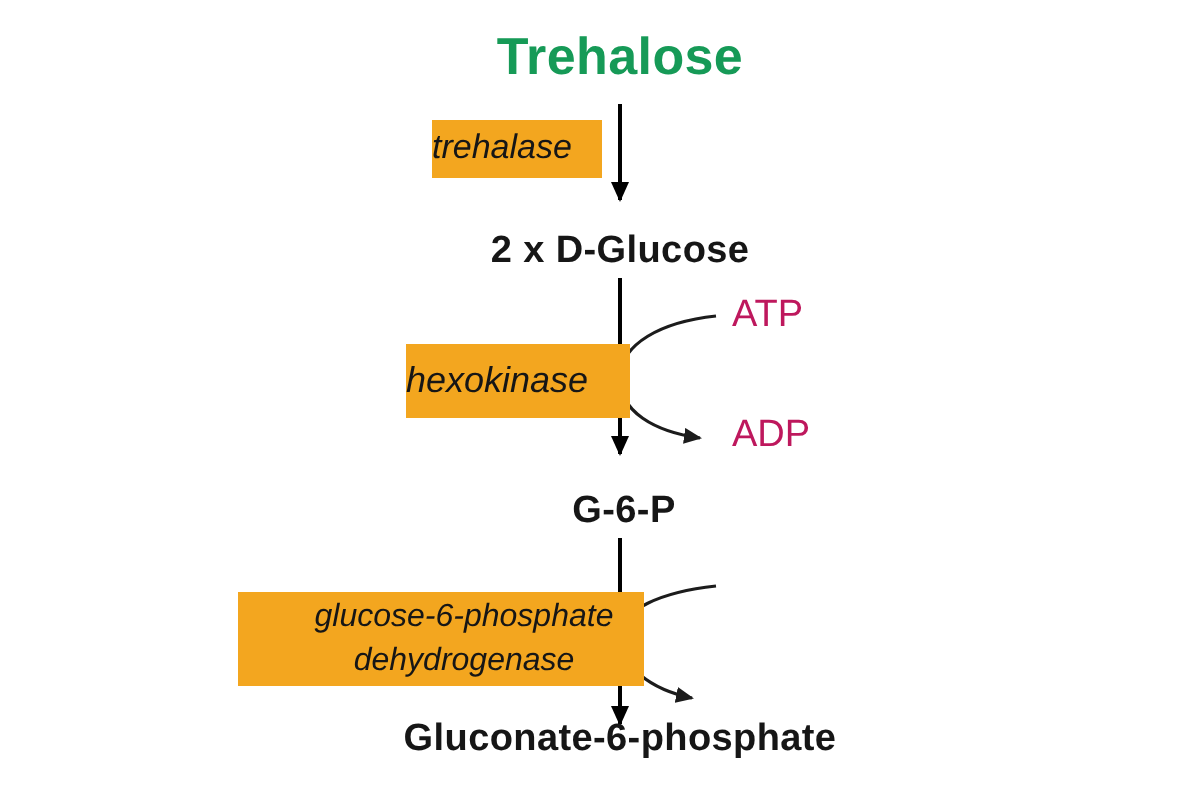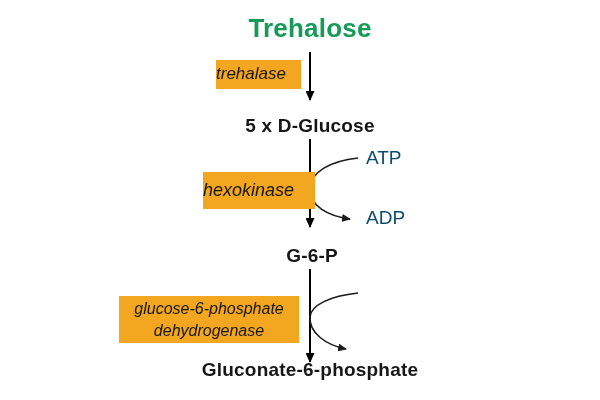--- a/index.html
+++ b/index.html
@@ -43,21 +43,21 @@
     font-size: 17px;
     display: flex;
     align-items: center;
     justify-content: flex-start;
     text-align: center;
     line-height: 1.32;
   }
   .cofactor {
     position: absolute;
     font-size: 19px;
-    color: #0c4a6e;
+    color: #be185d;
     white-space: nowrap;
   }
   .cofactor sup {
     font-size: 11px;
     vertical-align: super;
     line-height: 0;
   }
   .cofactor.out-blue {
     color: #1a1aff;
     font-weight: 700;
@@ -88,33 +88,33 @@
 
     <path d="M 358 293 C 330 296 311 305 310 317 C 309 333 326 345 346 349" fill="none" stroke="#1c1c1c" stroke-width="1.6" marker-end="url(#ah-curve)"></path>
   </svg>
 
   <div class="node title" style="left:310px; top:13px;">Trehalose</div>
 
   <div class="enzyme-box" style="left:216px; top:60px; width:85px; height:29px;">
     <span>trehalase</span>
   </div>
 
-  <div class="node" style="left:310px; top:115px;">5 x D-Glucose</div>
+  <div class="node" style="left:310px; top:115px;">2 x D-Glucose</div>
 
   <div class="cofactor" style="left:366px; top:147px;">ATP</div>
 
   <div class="enzyme-box" style="left:203px; top:172px; width:112px; height:37px; font-size:18px;">
     <span>hexokinase</span>
   </div>
 
   <div class="cofactor" style="left:366px; top:207px;">ADP</div>
 
   <div class="node" style="left:312px; top:245px;">G-6-P</div>
 
 
-  <div class="enzyme-box" style="left:119px; top:296px; width:180px; height:47px; font-size:16px;">
+  <div class="enzyme-box" style="left:119px; top:296px; width:180px; height:47px; font-size:16px;padding-left:23px;">
     <span>glucose-6-phosphate dehydrogenase</span>
   </div>
 
 
   <div class="node" style="left:310px; top:359px;">Gluconate-6-phosphate</div>
 
 </div>
 
 </body></html>

